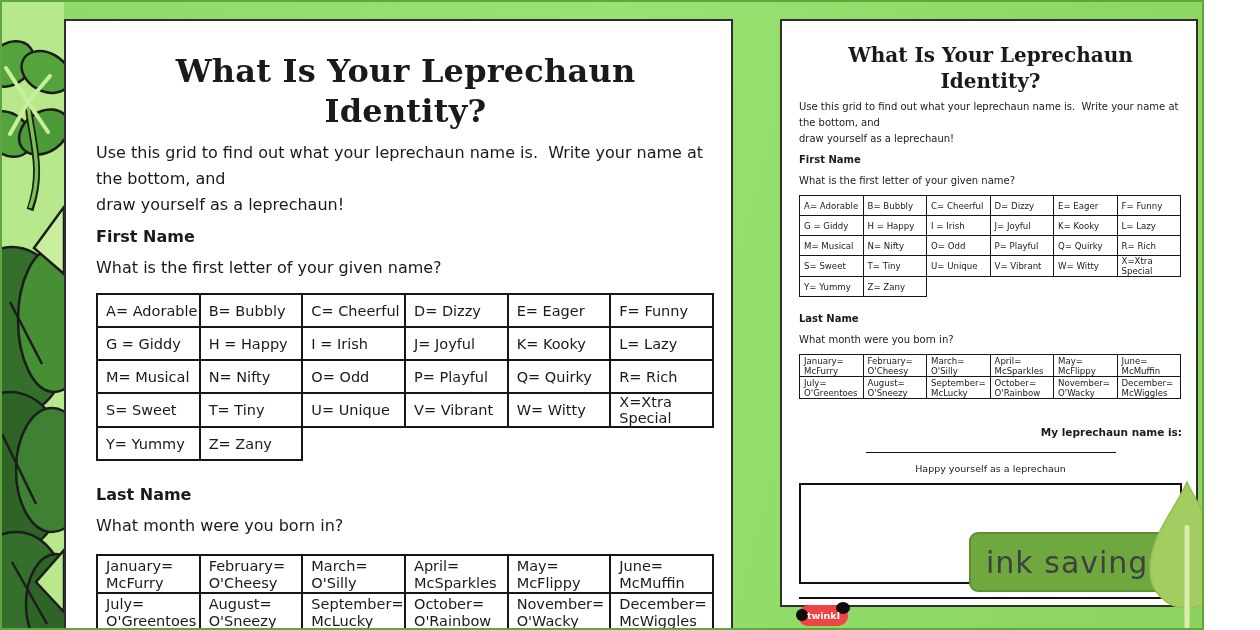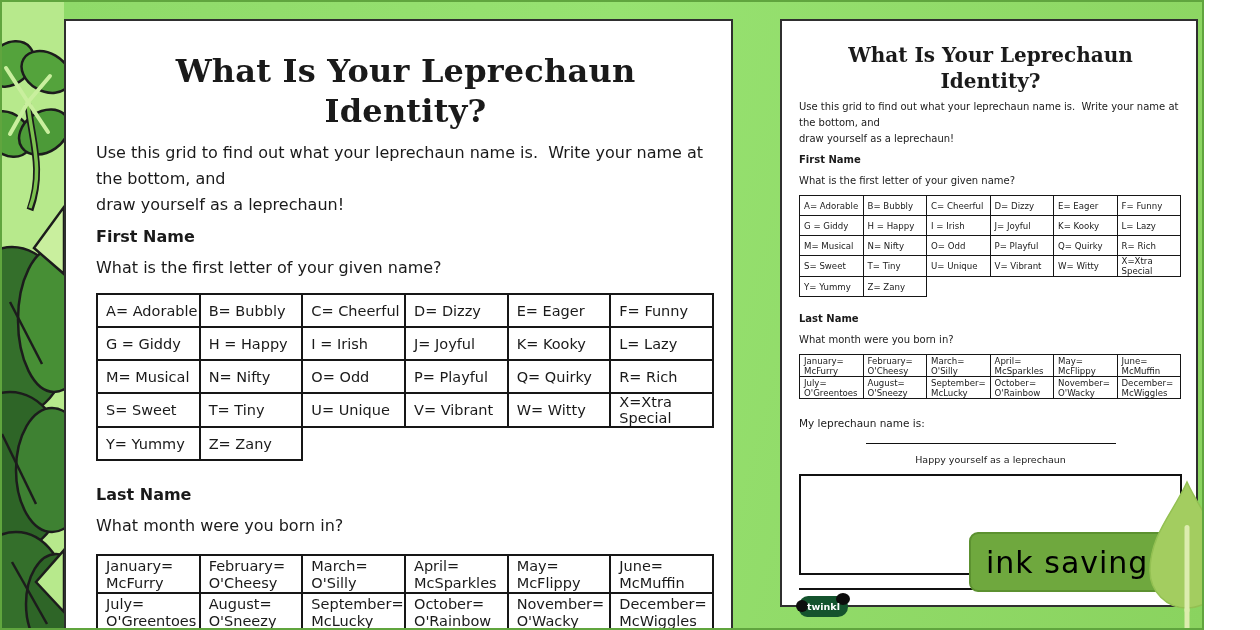--- a/index.html
+++ b/index.html
@@ -35,39 +35,39 @@
                        line-height:26px; text-align:center; margin-top:21px; }
   .page-right .intro { margin-top:5px; font-size:10px; line-height:16px; white-space:pre-wrap; }
   .page-right .sec-head { margin-top:6px; font-size:10px; font-weight:700; line-height:13px; }
   .page-right .question { margin-top:8px; font-size:10px; line-height:13px; }
   .page-right table { border-collapse:collapse; table-layout:fixed; width:382px; margin-top:8px; }
   .page-right td { border:1.5px solid #161616; font-size:8.6px; padding-left:4px; }
   .page-right .t1 td { height:20px; vertical-align:middle; }
   .page-right .t2 td { height:21px; vertical-align:top; padding-top:1px; line-height:10px;
                        white-space:pre-line; }
   .page-right .sec-head.second { margin-top:15px; }
-  .page-right .name-prompt { margin-top:18px; text-align:left; font-weight:400; font-size:10.5px; }
+  .page-right .name-prompt { margin-top:27px; text-align:right; font-weight:700; font-size:10.5px; }
   .page-right .name-line { width:250px; border-top:1.5px solid #111; margin:14px auto 0; }
   .page-right .draw-prompt { margin-top:10px; text-align:center; font-size:9.5px; }
   .page-right .draw-box { margin-top:9px; width:100%; height:101px; border:2px solid #111; }
   .page-right .bottom-rule { margin-top:13px; border-top:2px solid #111; width:100%; }
-  .twinkl-logo { display:inline-block; margin-top:6px; background:#14532d; color:#fff;
+  .twinkl-logo { display:inline-block; margin-top:6px; background:#ef4444; color:#fff;
                  font-weight:700; font-size:9.5px; padding:5px 8px; border-radius:10px 12px 11px 9px;
                  position:relative; }
   .twinkl-logo::before { content:""; position:absolute; left:-3px; top:4px; width:12px; height:12px;
                  background:#0d0d0d; border-radius:50%; }
   .twinkl-logo::after { content:""; position:absolute; right:-2px; top:-3px; width:14px; height:12px;
                  background:#0d0d0d; border-radius:50%; }
   .twinkl-logo span { position:relative; z-index:1; }
 
   
   .ink-badge { position:absolute; left:967px; top:530px; width:300px; height:60px;
                background:#6fa83e; border:2px solid #5c9130; border-radius:9px 0 0 9px;
                z-index:30; display:flex; align-items:center; padding-left:15px; }
-  .ink-label { color:#000000; font-size:30px; letter-spacing:1px; }
+  .ink-label { color:#404040; font-size:30px; letter-spacing:1px; }
   .eco-leaf-svg { position:absolute; left:1141px; top:477px; width:88px; height:153px; z-index:31; }
   .eco-text { position:absolute; left:1193px; top:543px; width:76px; text-align:center;
               color:#fff; font-weight:700; font-size:26px; z-index:32; }
 </style>
 </head>
 <body>
 
 <div class="canvas">
 
   <svg class="clover-strip" viewBox="0 0 62 630" preserveAspectRatio="none">

